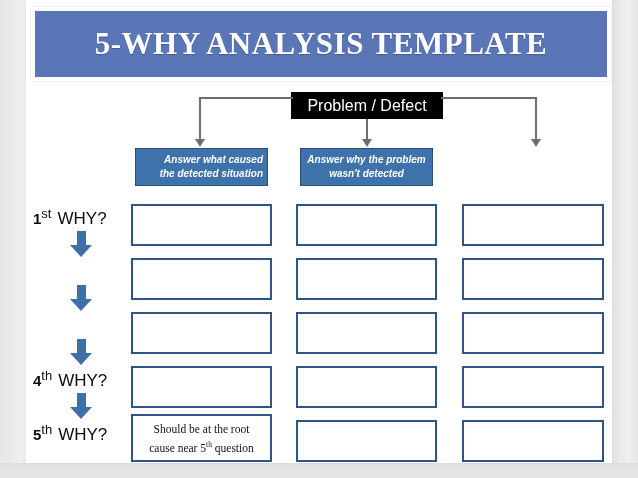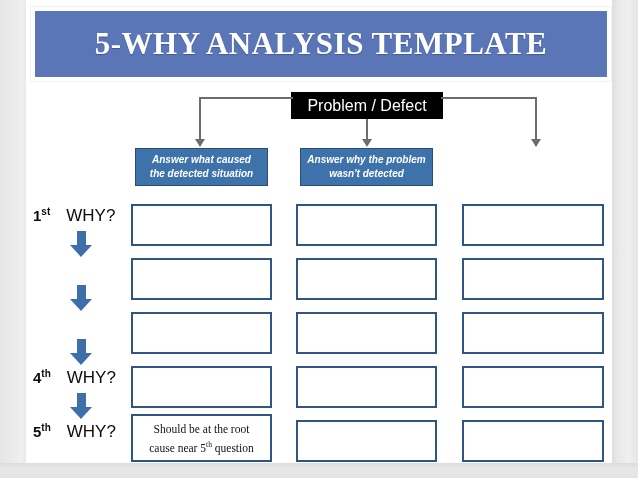--- a/index.html
+++ b/index.html
@@ -115,22 +115,22 @@
   .why-label {
     position: absolute;
     left: 33px;
     width: 96px;
     color: #0d0d0d;
     font-size: 17px;
     font-family: "Liberation Sans", sans-serif;
     white-space: nowrap;
   }
   .why-label .ord { font-size: 15px; font-weight: bold; }
-  .why-label .ord sup { font-size: 10px; font-weight: bold; }
-  .why-label .word { margin-left: 16px; }
+  .why-label .ord sup { font-size: 13px; font-weight: normal; }
+  .why-label .word { margin-left: 6px; }
 
   
   .down-arrow { position: absolute; left: 70px; width: 22px; height: 26px; }
   .down-arrow .shaft {
     position: absolute; left: 7px; top: 0;
     width: 9px; height: 15px;
     background: #3e6fa8;
   }
   .down-arrow .head {
     position: absolute; left: 0px; top: 14px;
@@ -184,21 +184,21 @@
   <div class="conn conn-v" style="left:199px; top:97px; height:43px;"></div>
   <div class="arrowhead" style="left:195px; top:139px;"></div>
 
   <div class="conn conn-v" style="left:366px; top:119px; height:21px;"></div>
   <div class="arrowhead" style="left:362px; top:139px;"></div>
 
   <div class="conn conn-h" style="left:441px; top:97px; width:96px;"></div>
   <div class="conn conn-v" style="left:535px; top:97px; height:43px;"></div>
   <div class="arrowhead" style="left:531px; top:139px;"></div>
 
-  <div class="col-head" style="left:135px; width:133px;">
+  <div class="col-head" style="left:135px; width:133px;align-items:flex-end;">
     <span>Answer what caused</span>
     <span>the detected situation</span>
   </div>
   <div class="col-head" style="left:300px; width:133px;">
     <span>Answer why the problem</span>
     <span>wasn't detected</span>
   </div>
 
   <div class="why-label" style="top:206px;">
     <span class="ord"><span>1</span><sup>st</sup></span><span class="word">WHY?</span>

